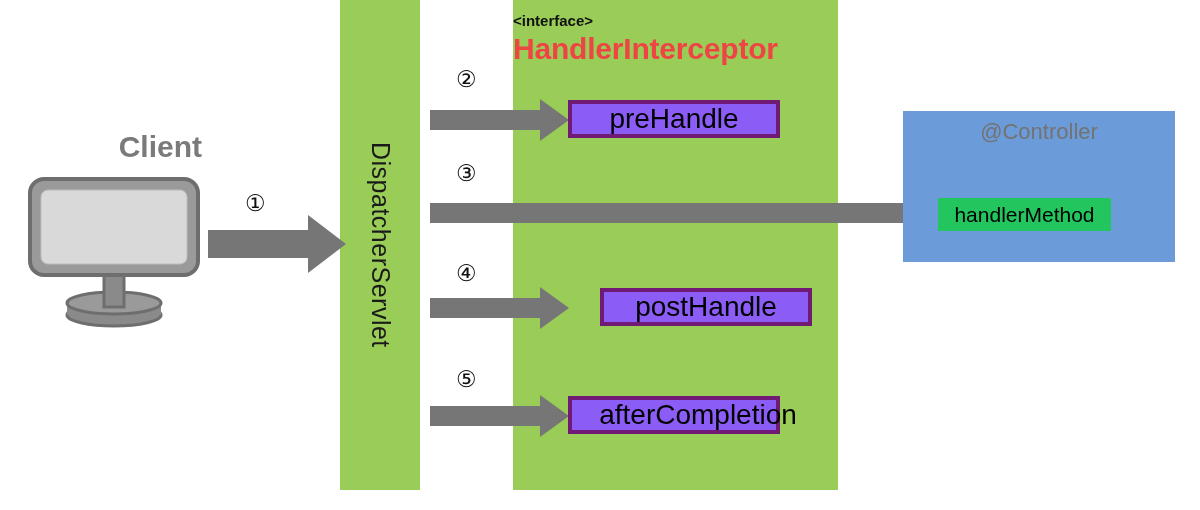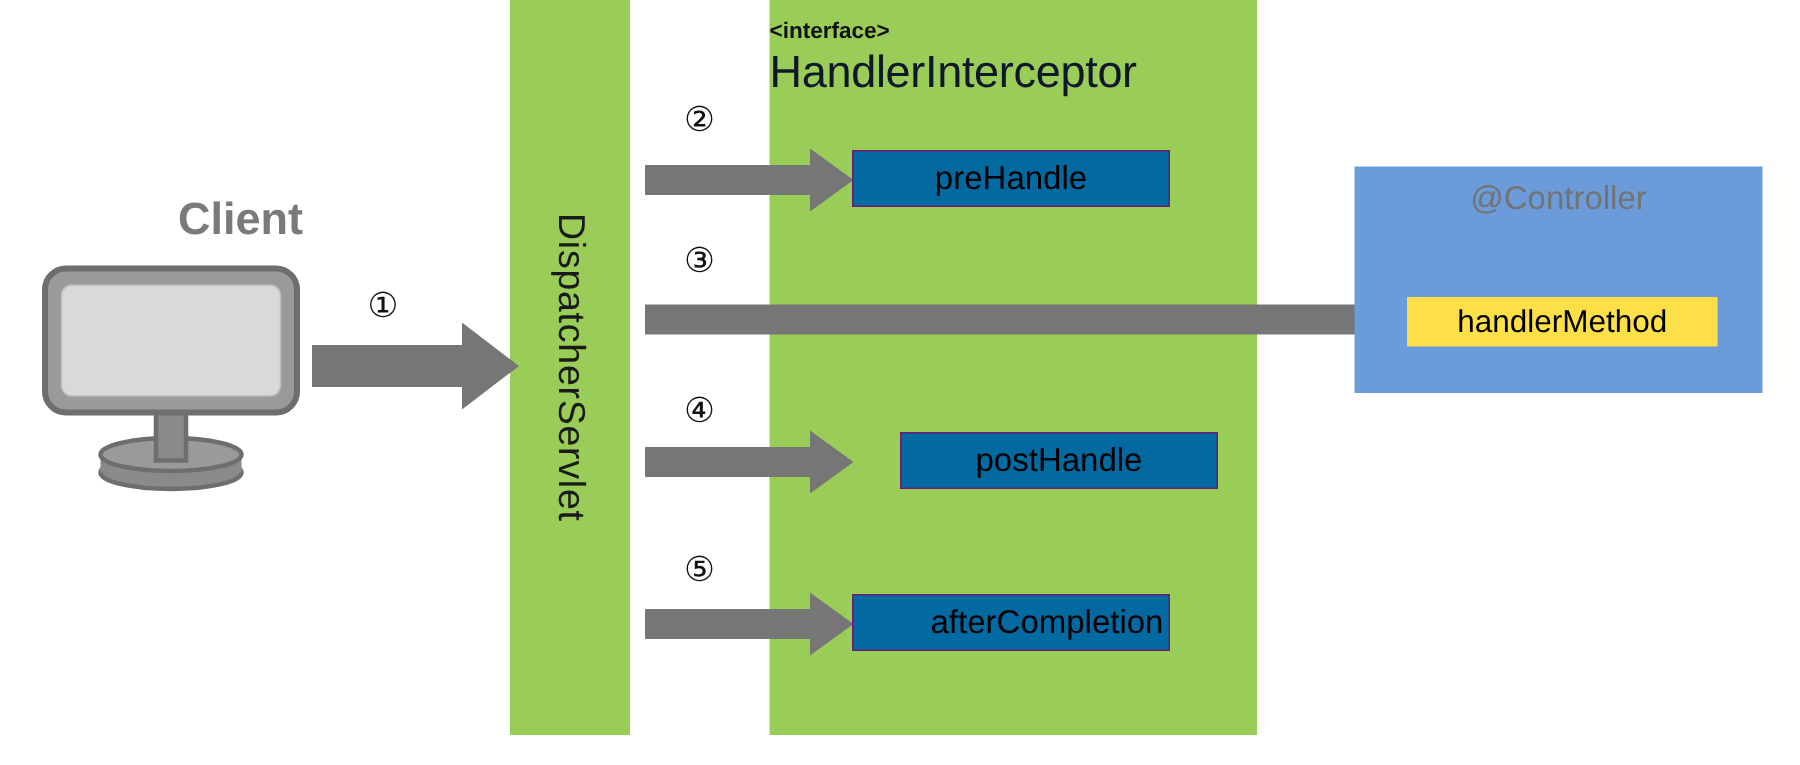--- a/index.html
+++ b/index.html
@@ -69,36 +69,36 @@
   #interceptor-heading .stereotype {
     display: block;
     font-size: 15px;
     font-weight: bold;
     color: #111111;
     line-height: 1.2;
   }
   #interceptor-heading .iface-name {
     display: block;
     font-size: 30px;
-    font-weight: normal;
-    color: #0f172a;
+    font-weight: bold;
+    color: #ef4444;
     line-height: 1.25;
     letter-spacing: -0.2px;
   }
 
   
   .method-box {
     position: absolute;
-    background: #0369a1;
+    background: #8b5cf6;
     display: flex;
     align-items: center;
     justify-content: center;
-    font-size: 22px;
+    font-size: 28px;
     color: #000000;
-    border: 1px solid #701a75;
+    border: 4px solid #701a75;
     box-sizing: border-box;
   }
   #box-prehandle      { left: 568px; top: 100px; width: 212px; height: 38px; }
   #box-posthandle     { left: 568px; top: 288px; width: 212px; height: 38px; margin-left: 32px; }
   #box-aftercompletion{ left: 568px; top: 396px; width: 212px; height: 38px; padding-left: 48px; }
 
   
   #controller-box {
     position: absolute;
     left: 903px;
@@ -116,23 +116,23 @@
     color: #737373;
     font-size: 22px;
     line-height: 1.25;
     pointer-events: none;
   }
   #controller-title .line { display: block; }
   #box-handlermethod {
     position: absolute;
     left: 938px;
     top: 198px;
-    width: 207px;
+    width: 173px;
     height: 33px;
-    background: #fde047;
+    background: #22c55e;
     display: flex;
     align-items: center;
     justify-content: center;
     font-size: 21px;
     color: #000000;
   }
 
   
   .arrow {
     position: absolute;

